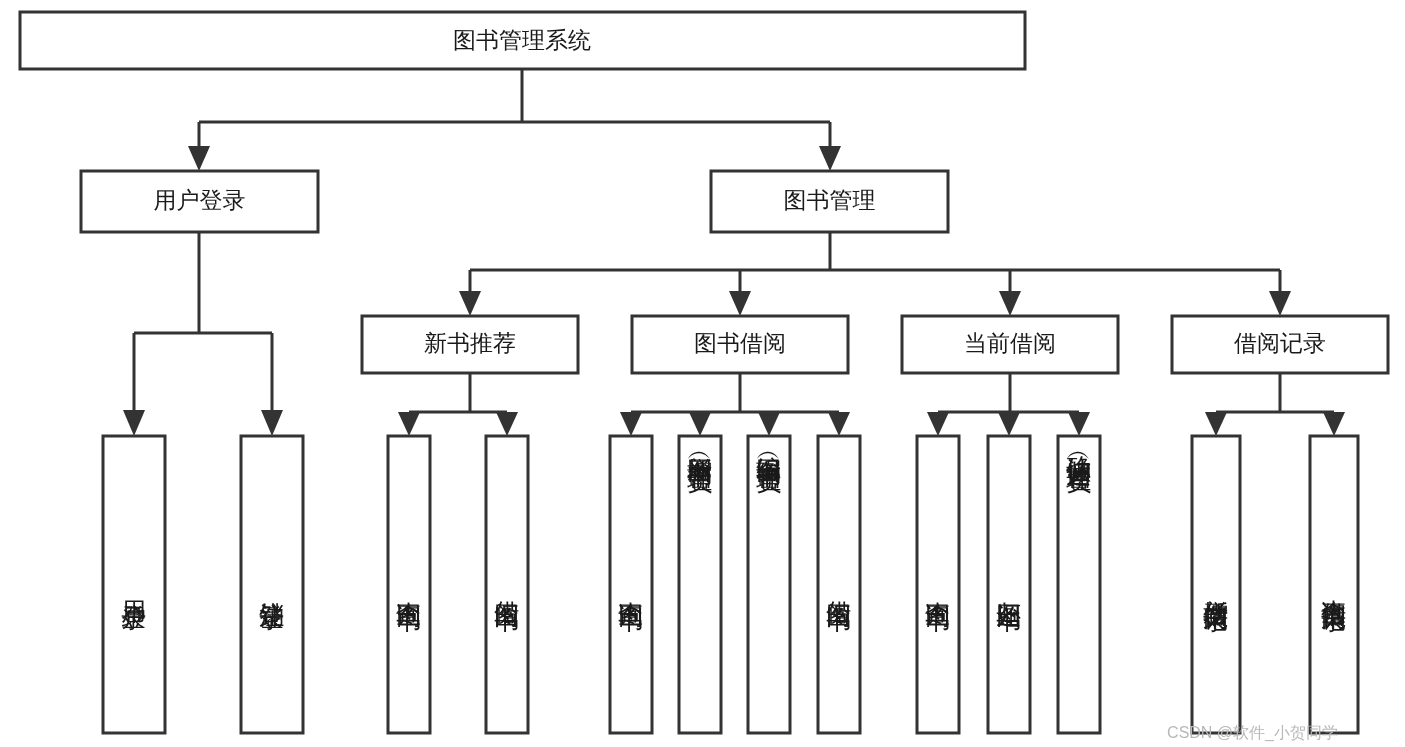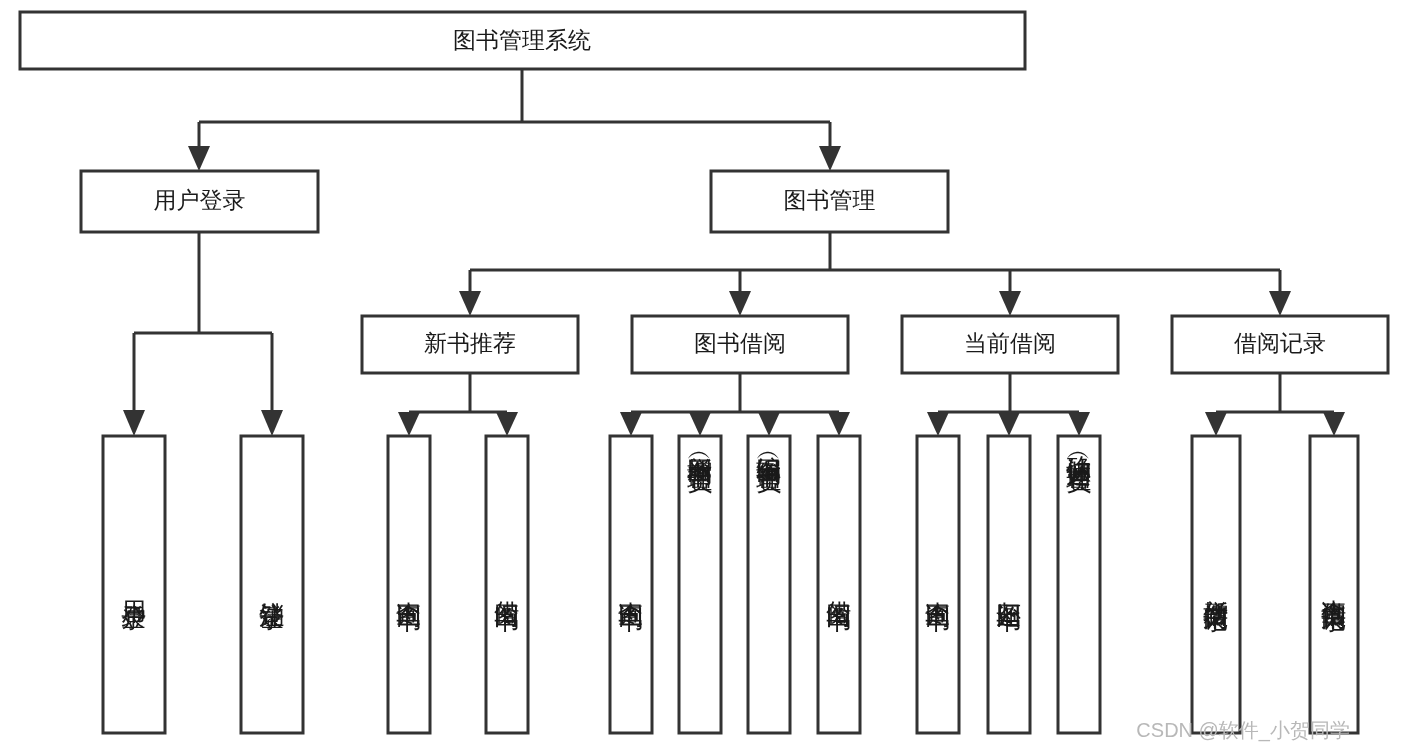--- a/index.html
+++ b/index.html
@@ -60,24 +60,24 @@
     text-orientation: upright;
     font-family: "Liberation Sans", "DejaVu Sans", sans-serif;
     font-size: 25px;
     line-height: 1.05;
     letter-spacing: 2px;
     color: #1a1a1a;
     white-space: nowrap;
   }
   .watermark {
     position: absolute;
-    right: 8px;
+    right: 20px;
     bottom: 3px;
     font-family: "Liberation Sans", "DejaVu Sans", sans-serif;
-    font-size: 20px;
+    font-size: 16px;
     color: #b8b8b8;
     white-space: nowrap;
     user-select: none;
   }
 </style>
 </head>
 <body>
 
 <div id="diagram-root">
 

